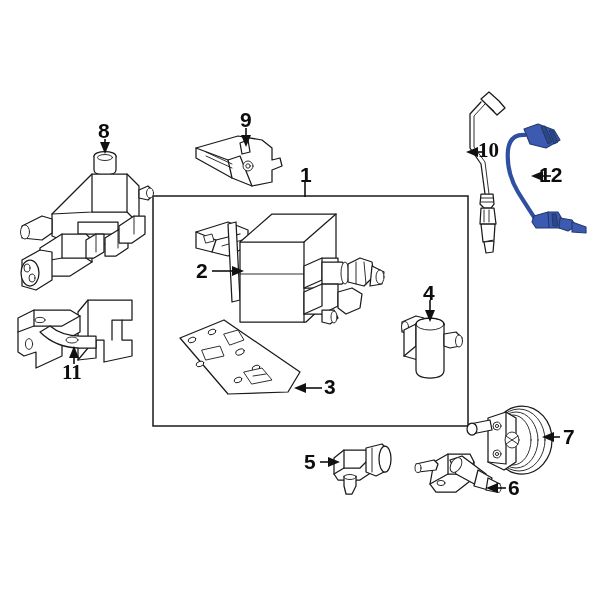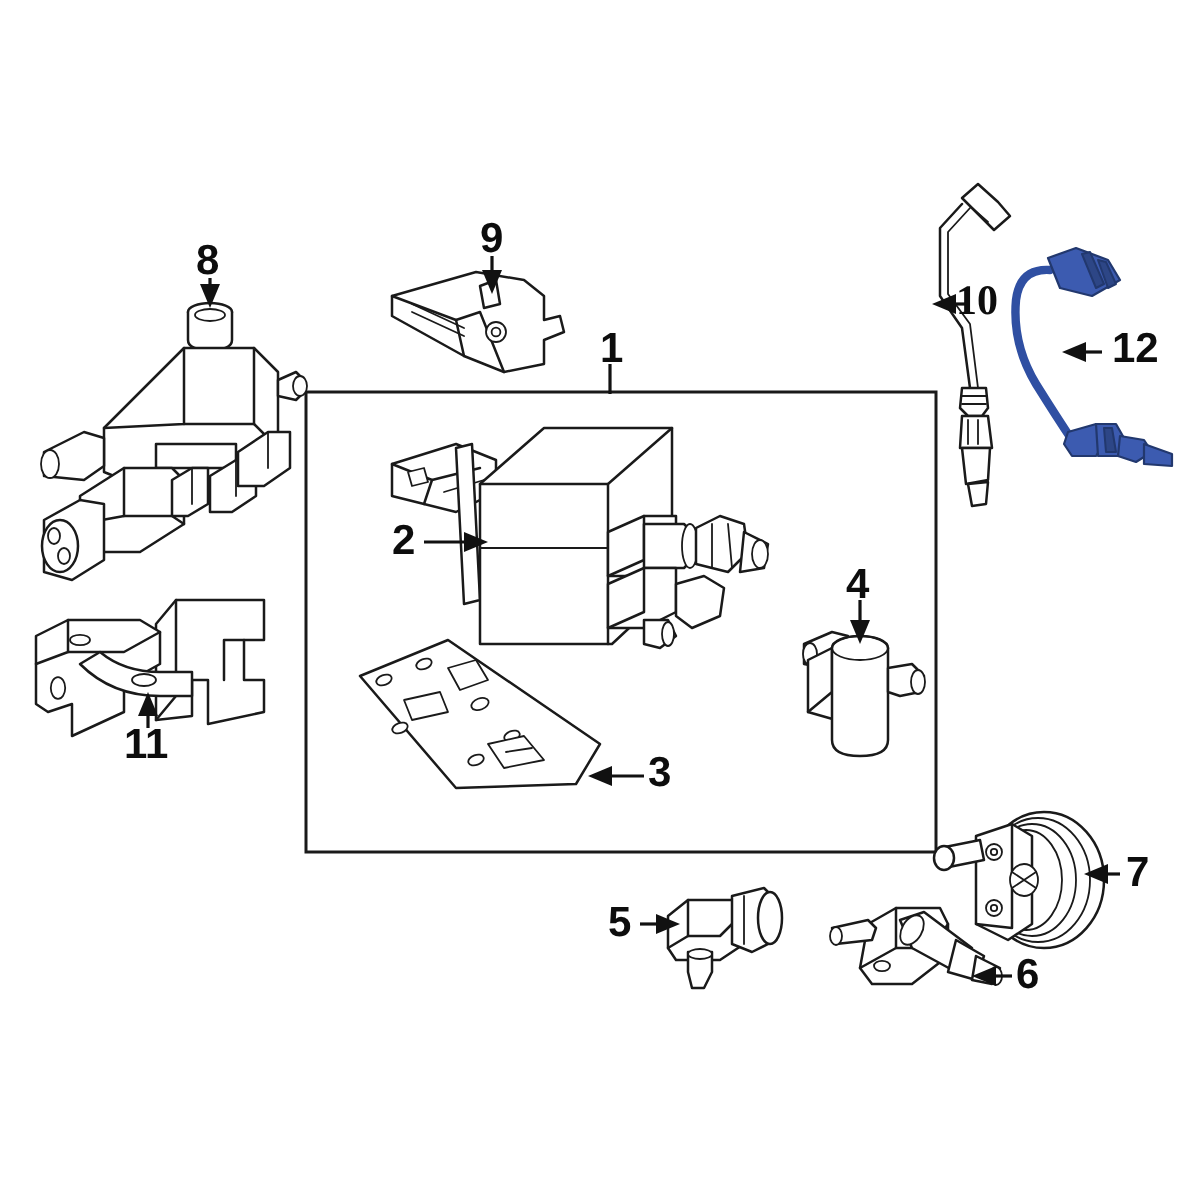--- a/index.html
+++ b/index.html
@@ -386,17 +386,17 @@
   <div class="callout" style="left:508px; top:477px;">6</div>
 
   <div class="callout" style="left:563px; top:426px;">7</div>
 
   <div class="callout" style="left:98px; top:120px;">8</div>
 
   <div class="callout" style="left:240px; top:109px;">9</div>
 
   <div class="callout" style="left:478px; top:140px;font-family:Liberation Serif, serif;">10</div>
 
-  <div class="callout" style="left:62px; top:362px;">11</div>
-
-  <div class="callout" style="left:556px; top:164px;text-align:right;">12</div>
+  <div class="callout" style="left:62px; top:362px;font-family:Liberation Serif, serif;">11</div>
+
+  <div class="callout" style="left:539px; top:164px;text-align:right;">12</div>
 
 </div>
 
 </body></html>

